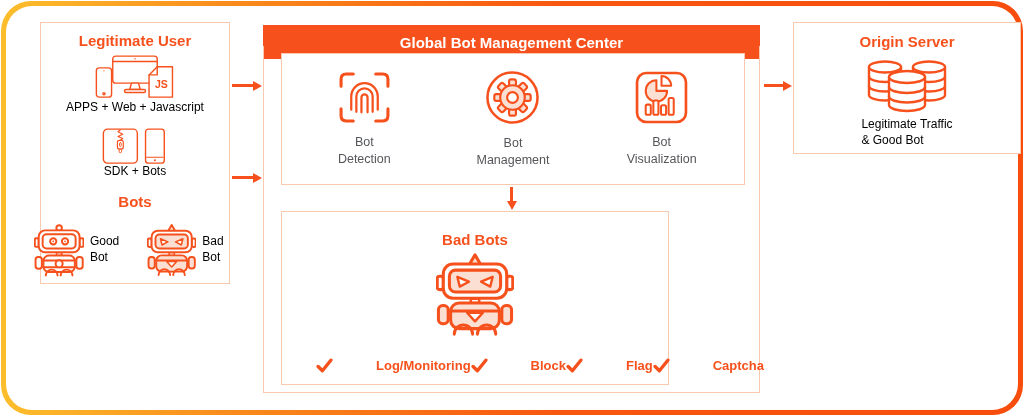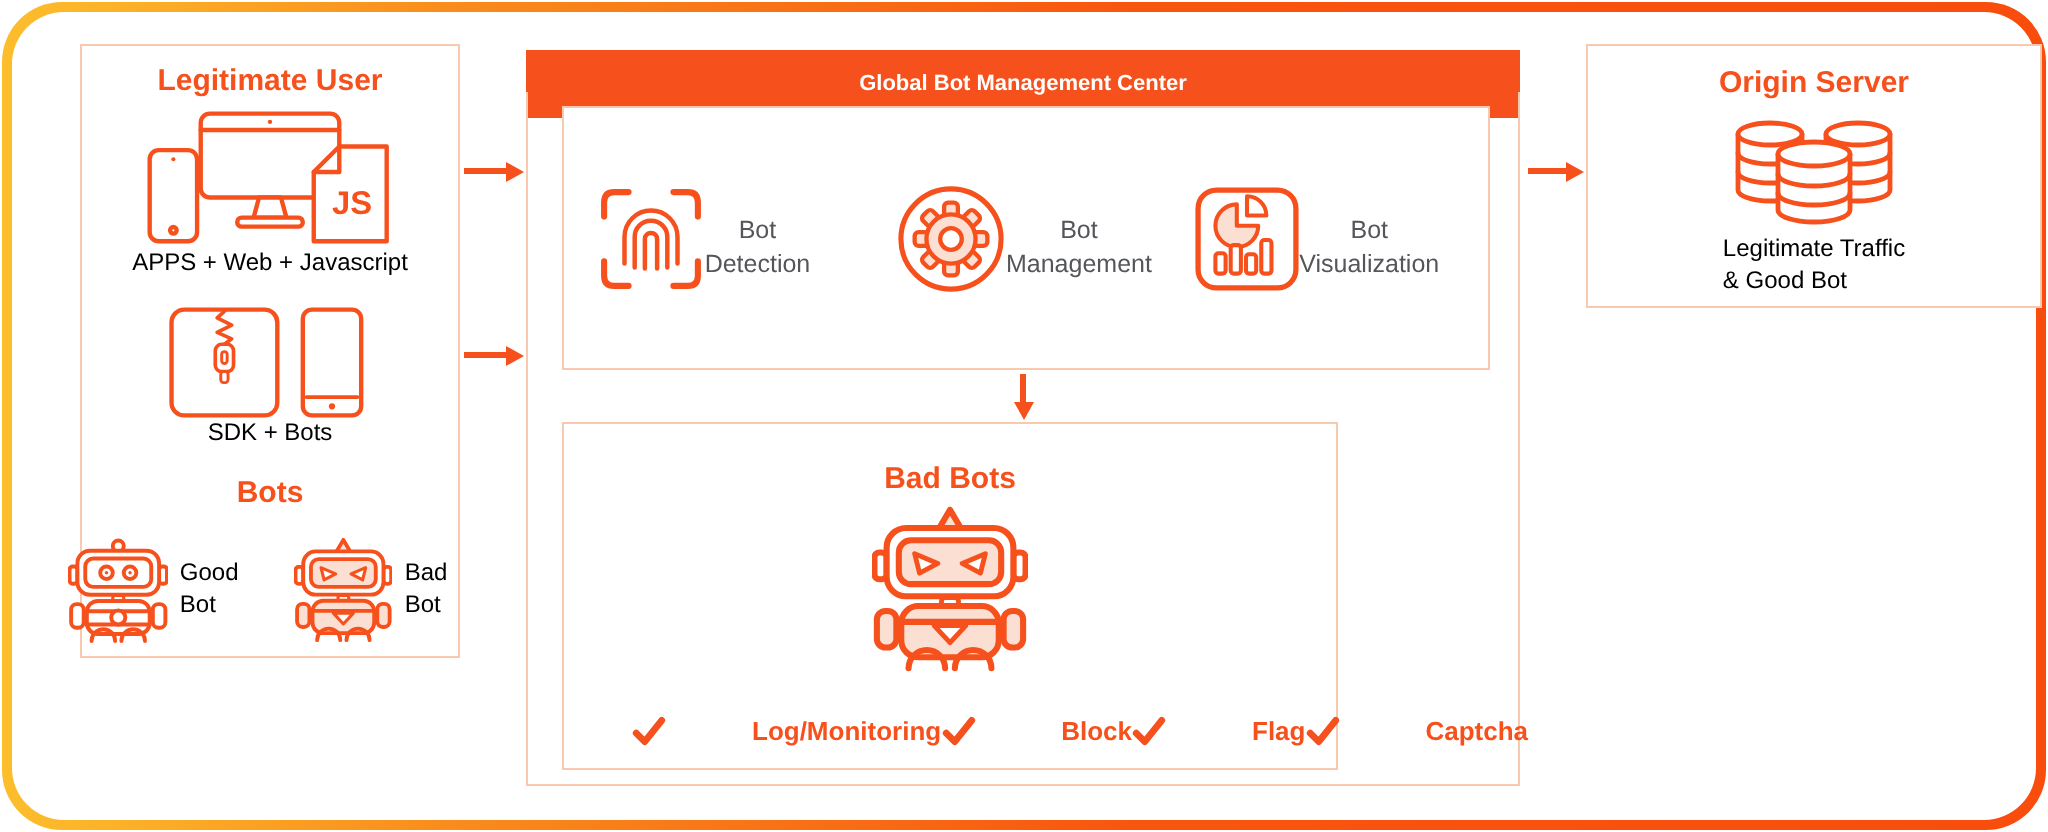--- a/index.html
+++ b/index.html
@@ -18,38 +18,38 @@
   .frame-inner {
     position:absolute; left:5px; top:5px; right:5px; bottom:5px;
     border-radius:26px; background:#ffffff;
   }
   .panel { position:absolute; background:#ffffff; border:1px solid #F9C9AF; }
   .col { display:flex; flex-direction:column; align-items:center; }
   .orange-title { color:#F6511D; font-weight:bold; font-size:15px; line-height:1.2; }
   .gray-caption { color:#000000; font-size:12px; line-height:1.3; text-align:left; }
 
   
-  #left-panel { left:40px; top:22px; width:190px; height:307px; }
+  #left-panel { left:40px; top:22px; width:190px; height:262px; }
   #left-panel .orange-title { margin-top:9px; }
   #devices-svg { margin-top:5px; }
   #sdk-svg { margin-top:13px; }
   #bots-row { display:flex; gap:16px; margin-top:6px; }
   .bot-col { display:flex; align-items:center; gap:6px; }
 
   
   #center-header {
     position:absolute; left:263px; top:25px; width:497px; height:34px;
-    background:#F6511D; color:#ffffff; font-weight:bold; font-size:11px;
+    background:#F6511D; color:#ffffff; font-weight:bold; font-size:15px;
     display:flex; align-items:center; justify-content:center;
   }
   #center-outline { position:absolute; left:263px; top:46px; width:497px; height:347px;
     border:1px solid #F9C9AF; border-top:none; }
   #functions-box { left:281px; top:53px; width:464px; height:132px;
     display:flex; justify-content:space-around; align-items:center; padding:0 8px; }
-  .func { display:flex; flex-direction:row; align-items:center; width:130px; }
+  .func { display:flex; flex-direction:column; align-items:center; width:130px; }
   .func .label { margin-top:10px; color:#55565A; font-size:12.5px; line-height:1.35; text-align:center; }
 
   #bad-bots-box { left:281px; top:211px; width:388px; height:174px; }
   #bad-bots-box .orange-title { text-align:center; margin-top:19px; }
   #bad-bot-big { display:block; margin:4px auto 0 auto; }
   #actions-row { position:absolute; left:34px; right:36px; bottom:11px;
     display:flex; justify-content:space-between; align-items:center; }
   .action { display:flex; align-items:center; gap:7px; }
   .action .label { color:#F6511D; font-weight:bold; font-size:13px;margin-left:36px; }
 

